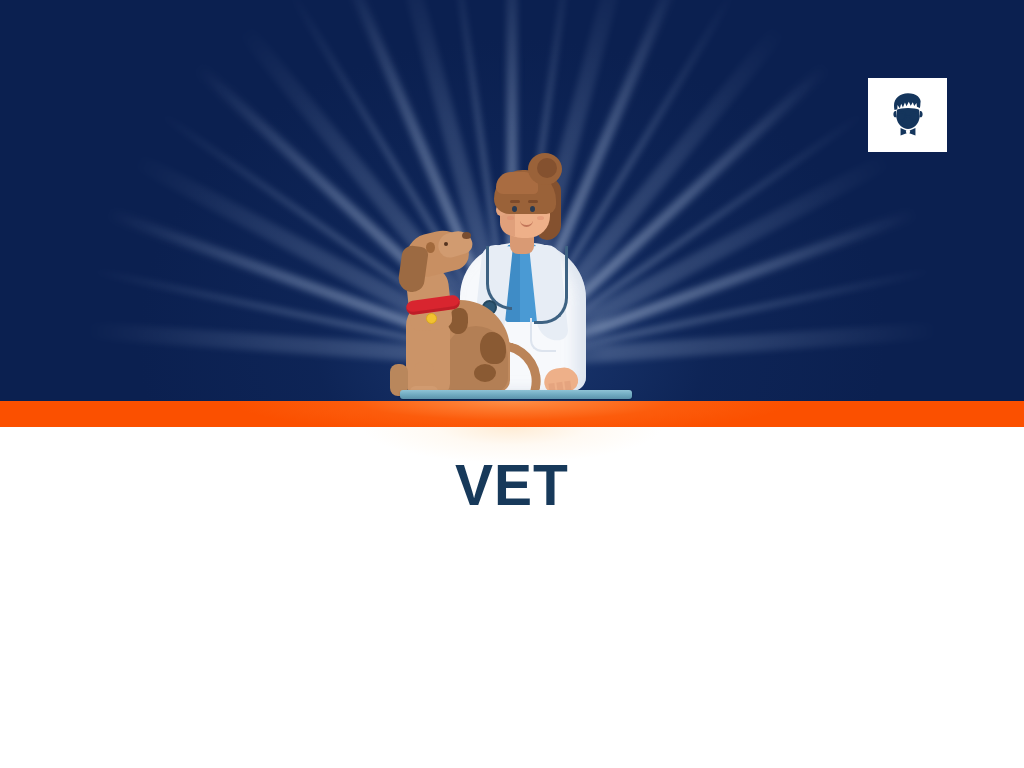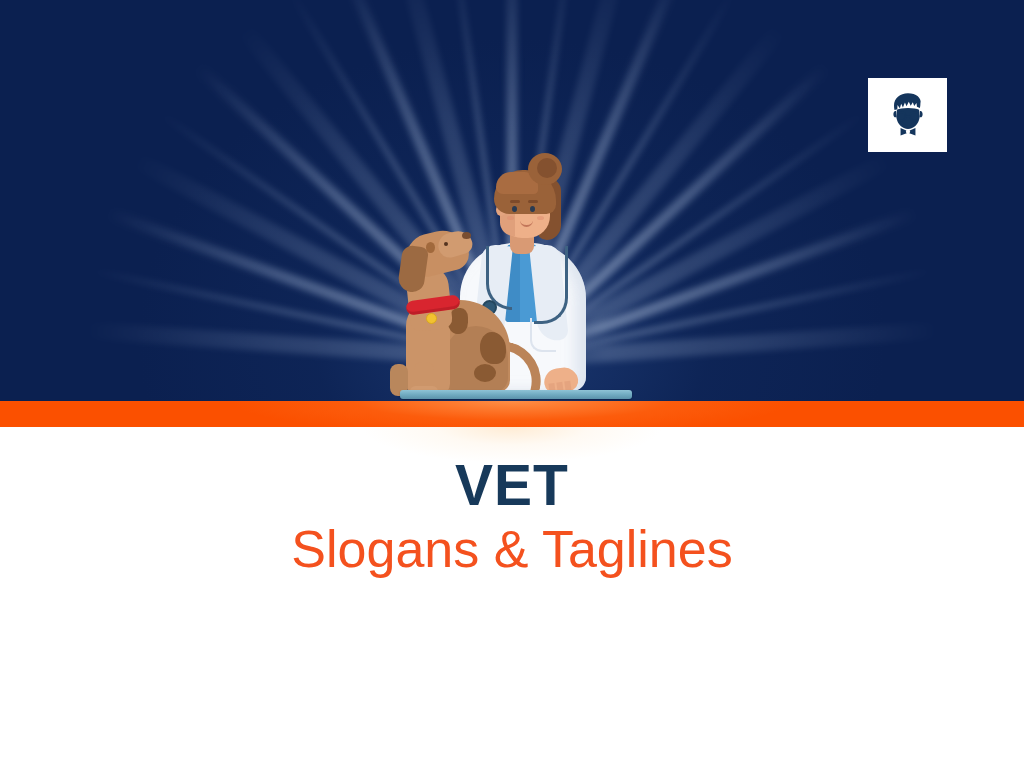--- a/index.html
+++ b/index.html
@@ -433,17 +433,16 @@
 
   <div class="orange-band">
     <div class="orange-band-glow"></div>
   </div>
   <div class="band-underline"></div>
 
   <div class="lower">
     <div class="lower-glow"></div>
     <div class="titles">
       <div class="title-main">VET</div>
-      <div class="title-sub">Slogans &amp; Taglines</div>
     </div>
   </div>
 
 </div>
 
 </body></html>

